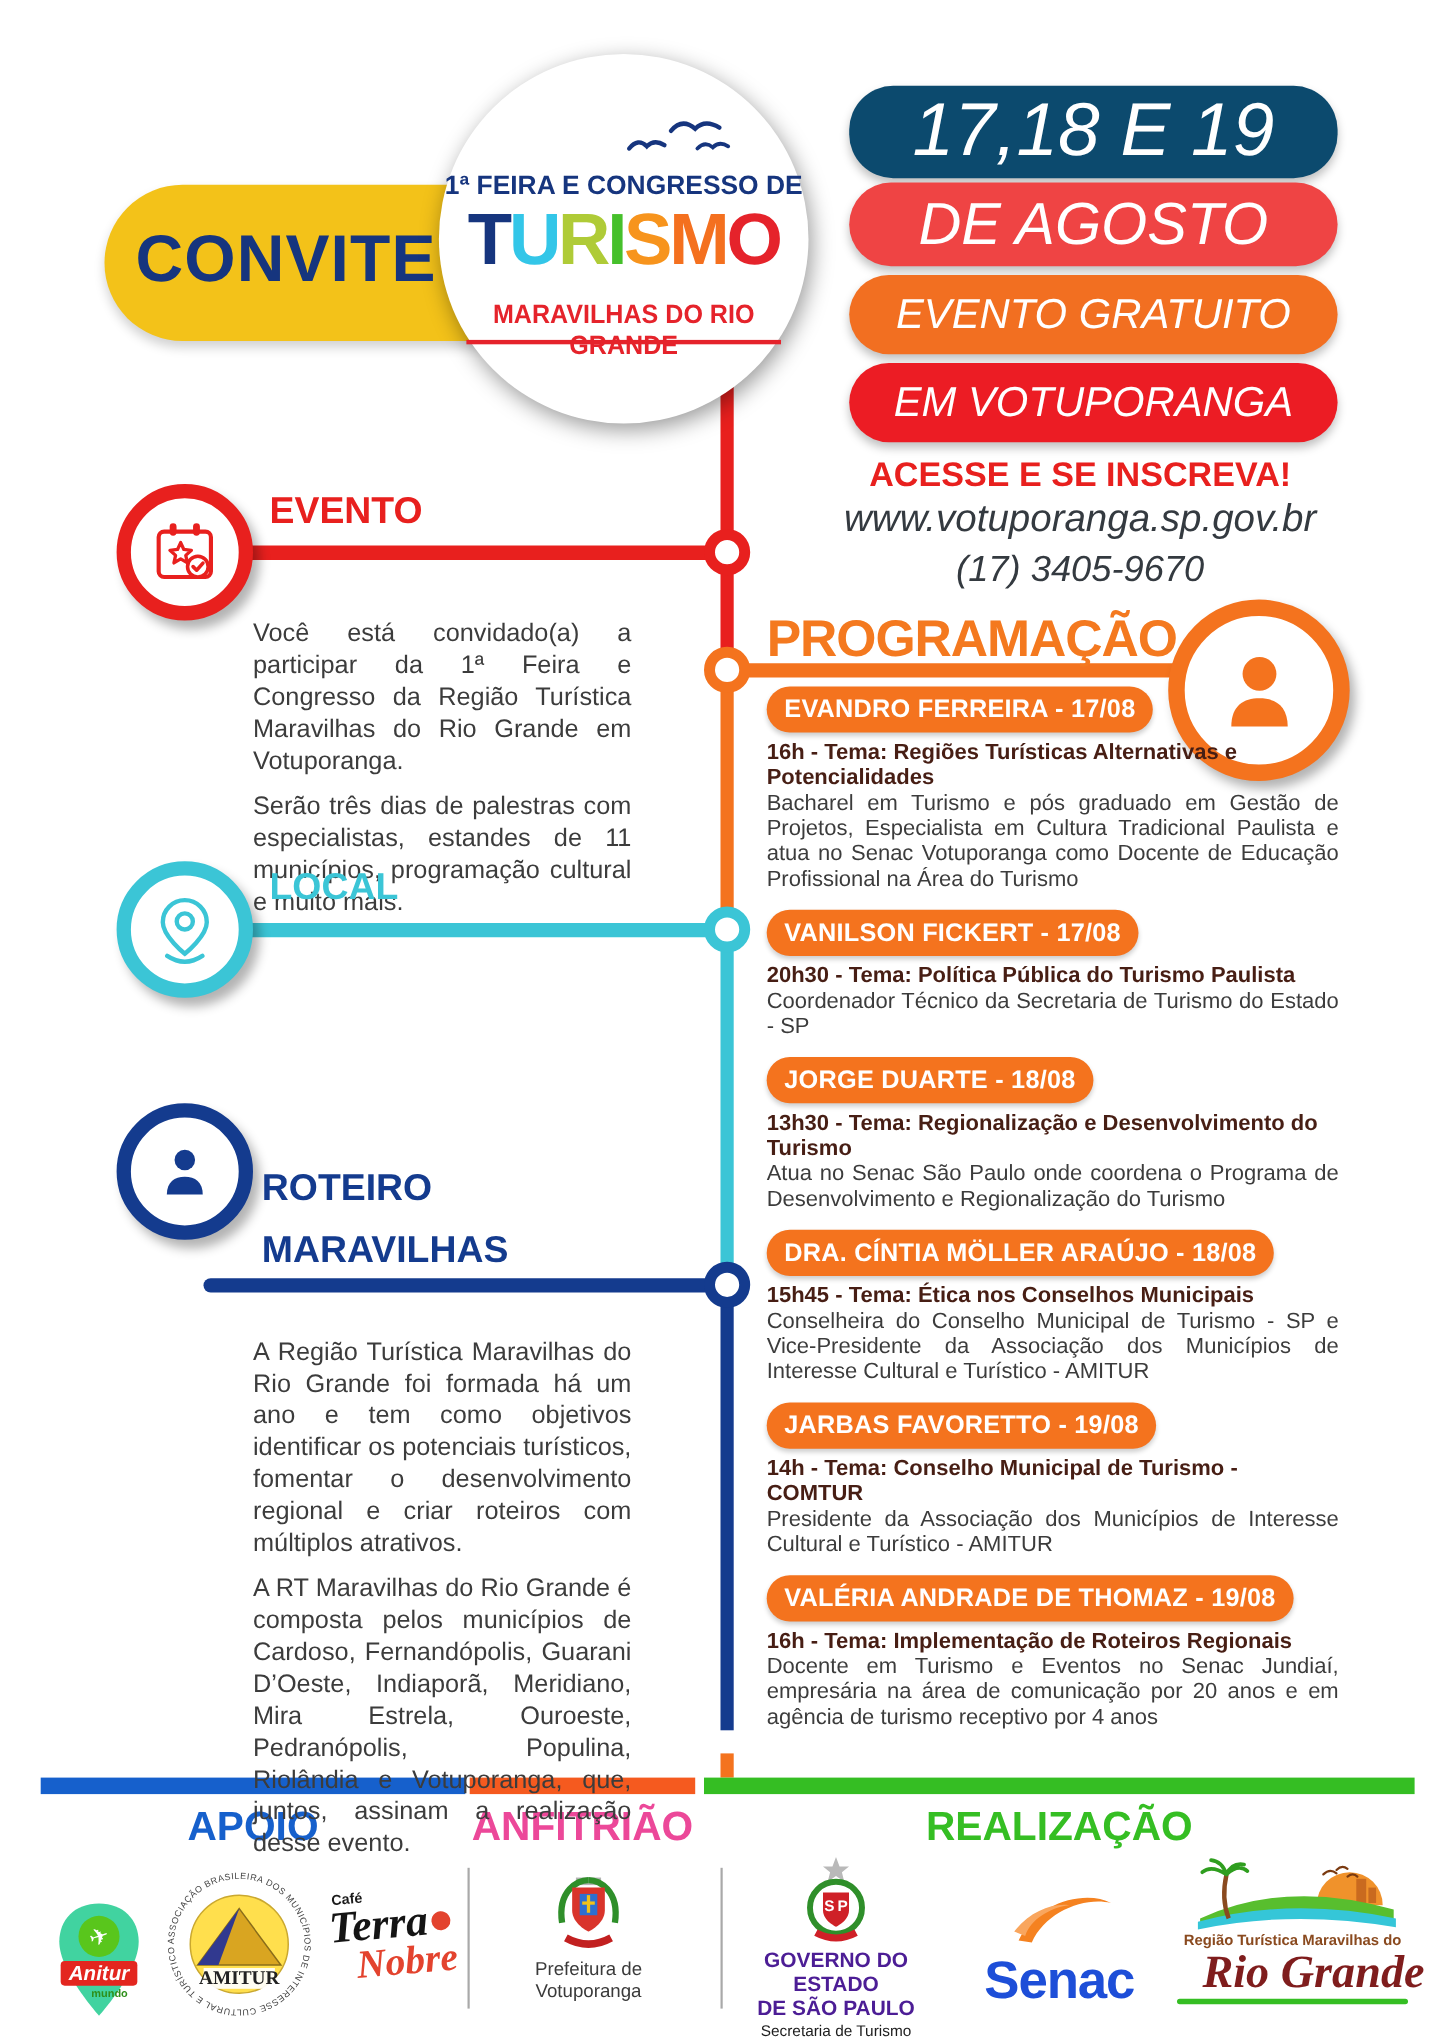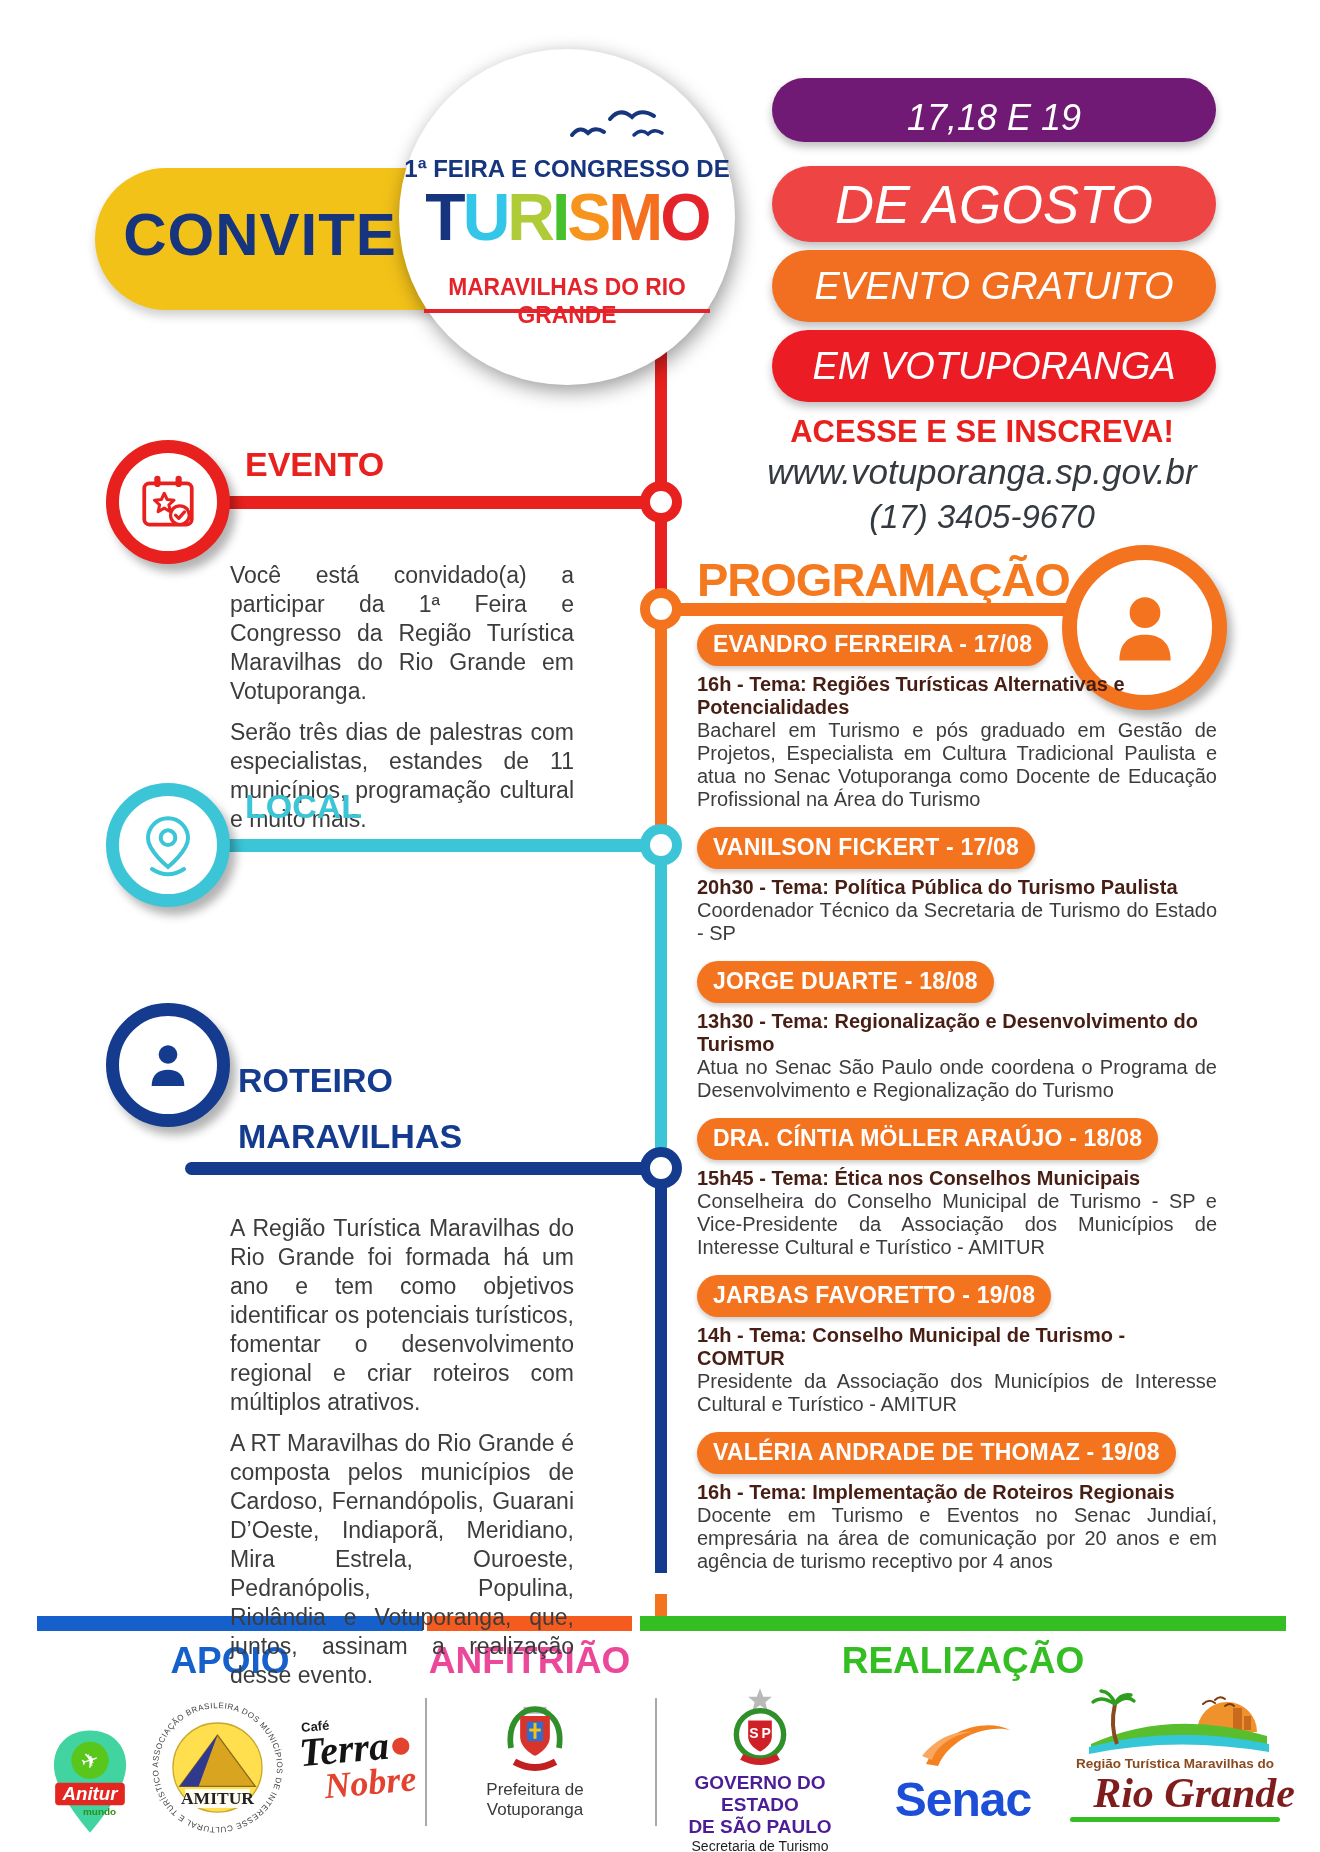--- a/index.html
+++ b/index.html
@@ -6,21 +6,21 @@
   .poster{position:relative;width:1320px;height:1852px;background:#fff;overflow:hidden;
           font-family:"Liberation Sans",sans-serif;}
   .abs{position:absolute;}
   
   .convite-pill{left:95px;top:168px;width:560px;height:142px;border-radius:71px;
                 background:#F3C219;box-shadow:0 6px 10px rgba(0,0,0,.18);z-index:3;}
   .convite-text{left:110px;top:200px;width:300px;text-align:center;font-size:60px;font-weight:700;
                 color:#16357E;z-index:4;letter-spacing:1px;}
   .top-pill{left:772px;width:444px;color:#fff;font-style:italic;text-align:center;z-index:3;
             box-shadow:0 5px 9px rgba(0,0,0,.25);}
-  .tp1{top:78px;height:64px;line-height:80px;border-radius:40px;background:#701a75;font-size:36px;}
+  .tp1{top:78px;height:84px;line-height:80px;border-radius:40px;background:#0c4a6e;font-size:68px;}
   .tp2{top:166px;height:76px;line-height:76px;border-radius:38px;background:#ef4444;font-size:54px;}
   .tp3{top:250px;height:72px;line-height:72px;border-radius:36px;background:#F26F21;font-size:38px;}
   .tp4{top:330px;height:72px;line-height:72px;border-radius:36px;background:#EC1C24;font-size:38px;}
   .big-circle{left:399px;top:49px;width:336px;height:336px;border-radius:50%;background:#fff;
               box-shadow:3px 6px 20px rgba(0,0,0,.4);z-index:5;}
   .logo-line1{left:0;top:106px;width:336px;text-align:center;font-size:24px;font-weight:700;color:#16357E;}
   .turismo{left:0;top:130px;width:336px;text-align:center;font-size:66px;font-weight:700;letter-spacing:-3px;}
   .logo-sub{left:0;top:224px;width:336px;text-align:center;font-size:24px;font-weight:700;color:#E5232B;
             transform:scaleX(.95);}
   .logo-underline{left:25px;top:260px;width:286px;height:4px;background:#E5232B;}

